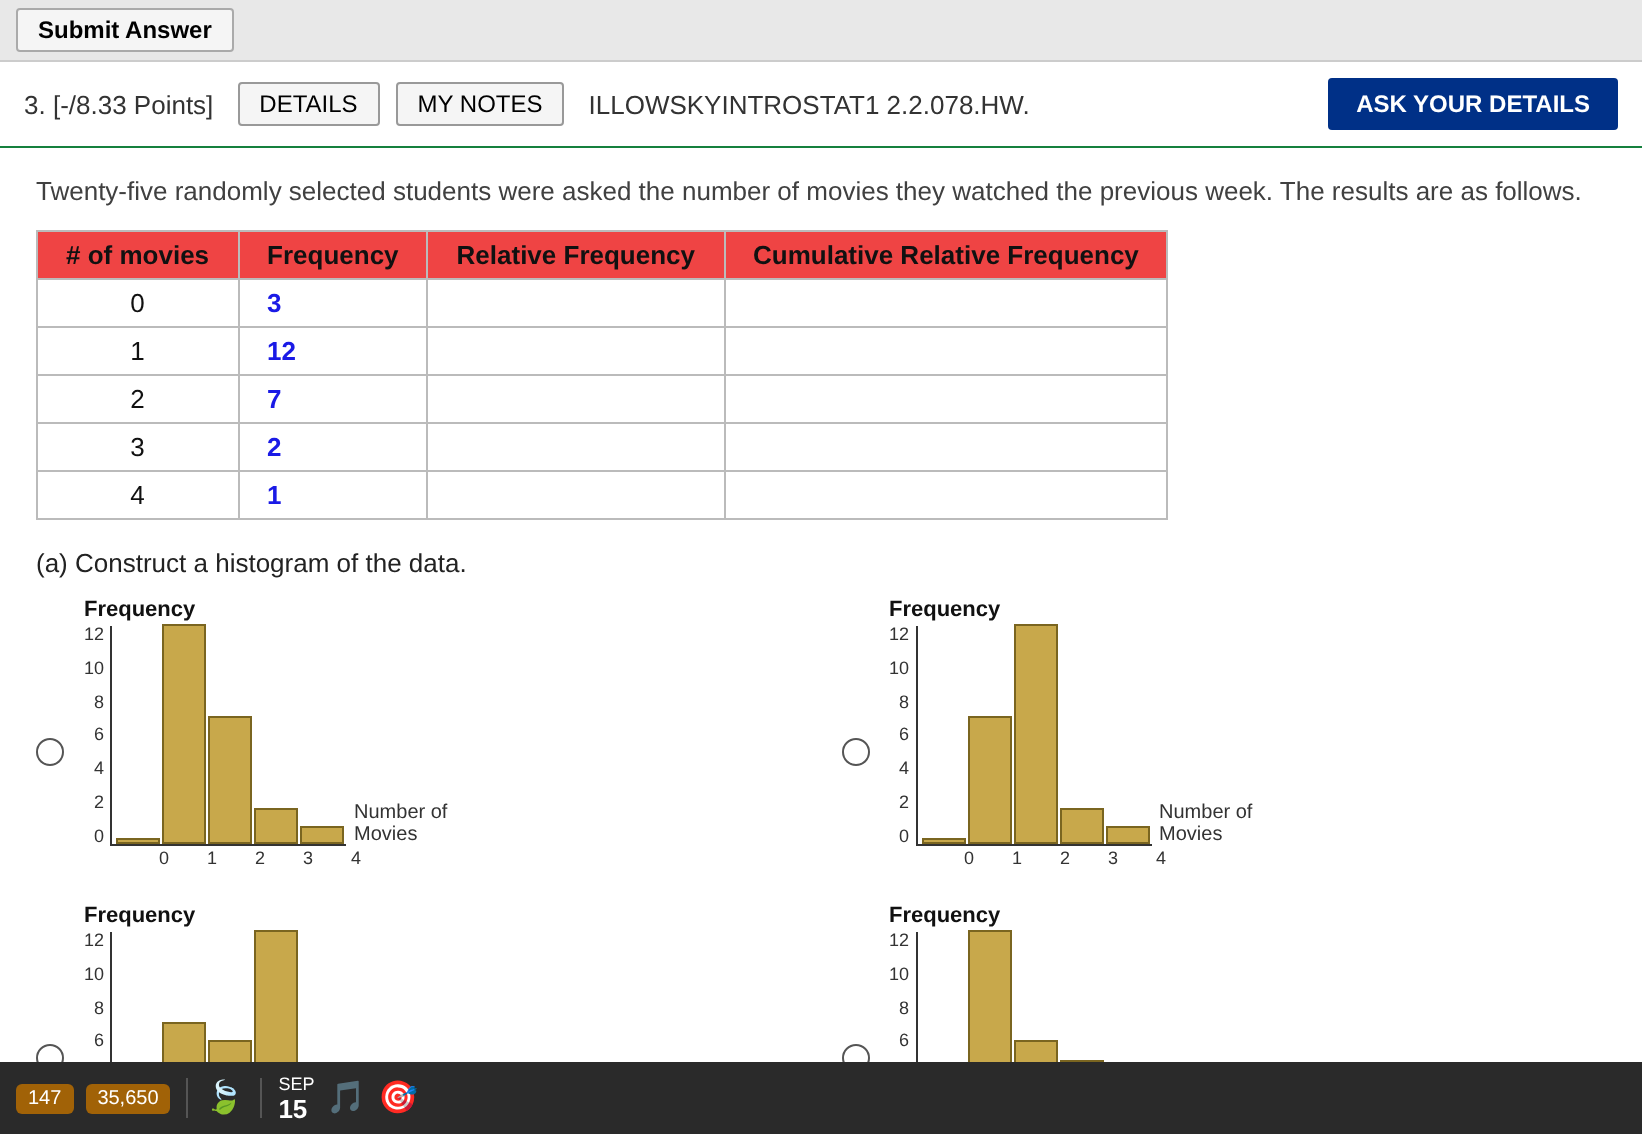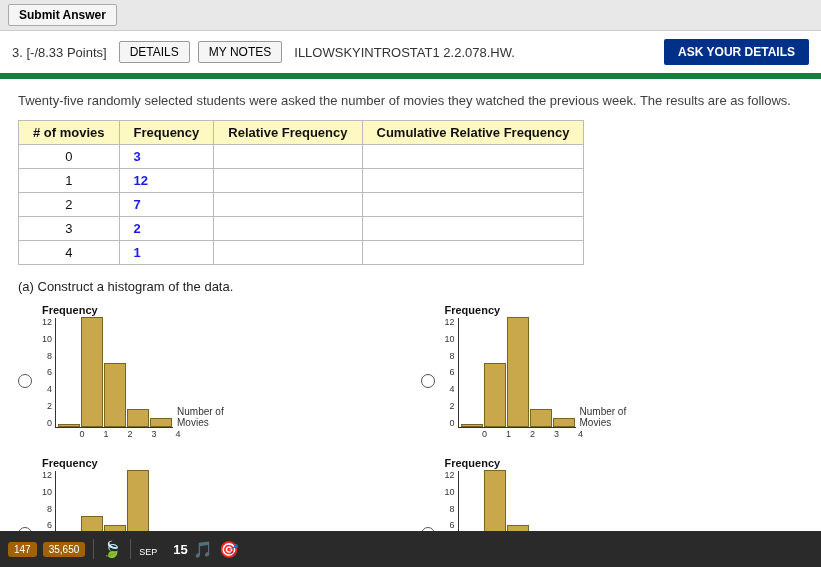--- a/index.html
+++ b/index.html
@@ -21,21 +21,21 @@
       font-size: 12px;
       cursor: pointer;
       border-radius: 2px;
       font-weight: bold;
     }
     .question-header {
       display: flex;
       align-items: center;
       background: #fff;
       padding: 8px 12px;
-      border-bottom: 6px solid #15803d;
+      border-bottom: 1px solid #15803d;
       gap: 8px;
     }
     .points-label {
       font-size: 13px;
       color: #333;
       margin-right: 4px;
     }
     .btn-details, .btn-notes {
       border: 1px solid #999;
       background: #f5f5f5;
@@ -74,21 +74,21 @@
       margin-bottom: 14px;
       font-size: 13px;
     }
     table th, table td {
       border: 1px solid #bbb;
       padding: 4px 14px;
       text-align: left;
       min-width: 80px;
     }
     table th {
-      background: #fef9c3;
+      background: #ef4444;
       font-weight: bold;
     }
     table td:first-child {
       text-align: center;
     }
     table td:nth-child(2) {
       color: #1a1ae6;
       font-weight: bold;
     }
     .part-label {
@@ -334,19 +334,19 @@
       </div>
     </div>
 </div>
 
 <div class="bottom-taskbar">
   <span class="taskbar-badge">147</span>
   <span class="taskbar-badge">35,650</span>
   <div class="taskbar-sep"></div>
   <span class="taskbar-icon">🍃</span>
   <div class="taskbar-sep"></div>
-  <span style="color:#fff;font-size:9px;display:flex;flex-direction:row;align-items:flex-end;gap:16px">
+  <span style="color:#fff;font-size:9px;display:flex;flex-direction:column;align-items:flex-start;gap:0">
     <span style="font-size:9px">SEP</span>
     <span style="font-size:13px;font-weight:bold">15</span>
   </span>
   <span class="taskbar-icon">🎵</span>
   <span class="taskbar-icon">🎯</span>
 </div>
 
 </body></html>

